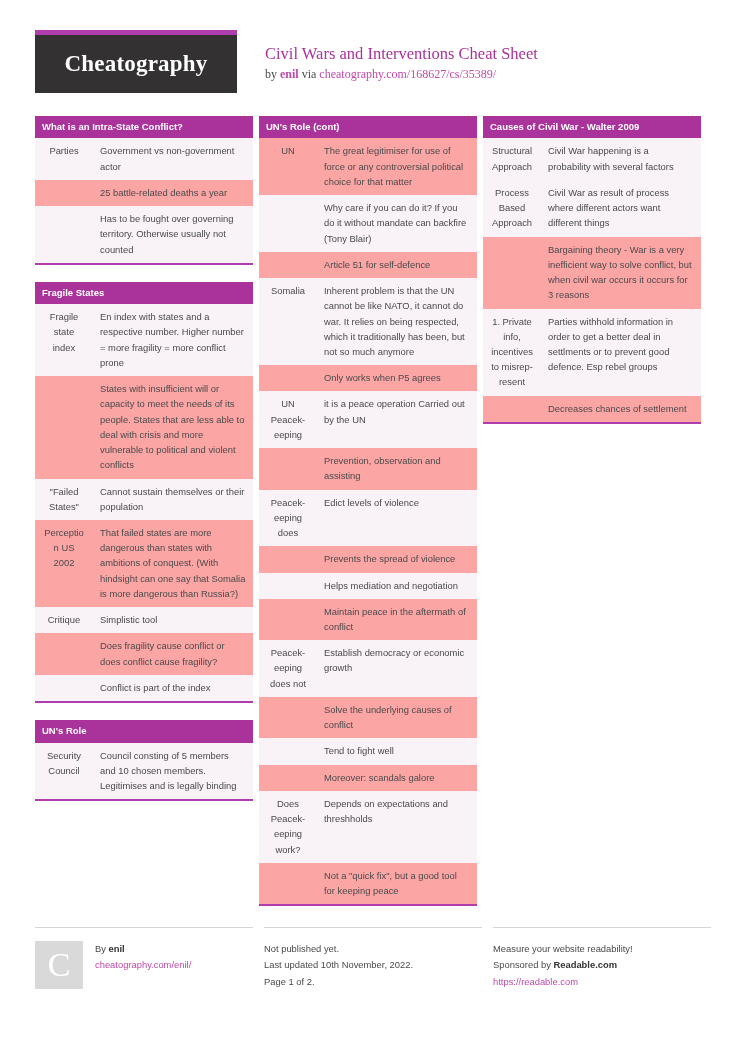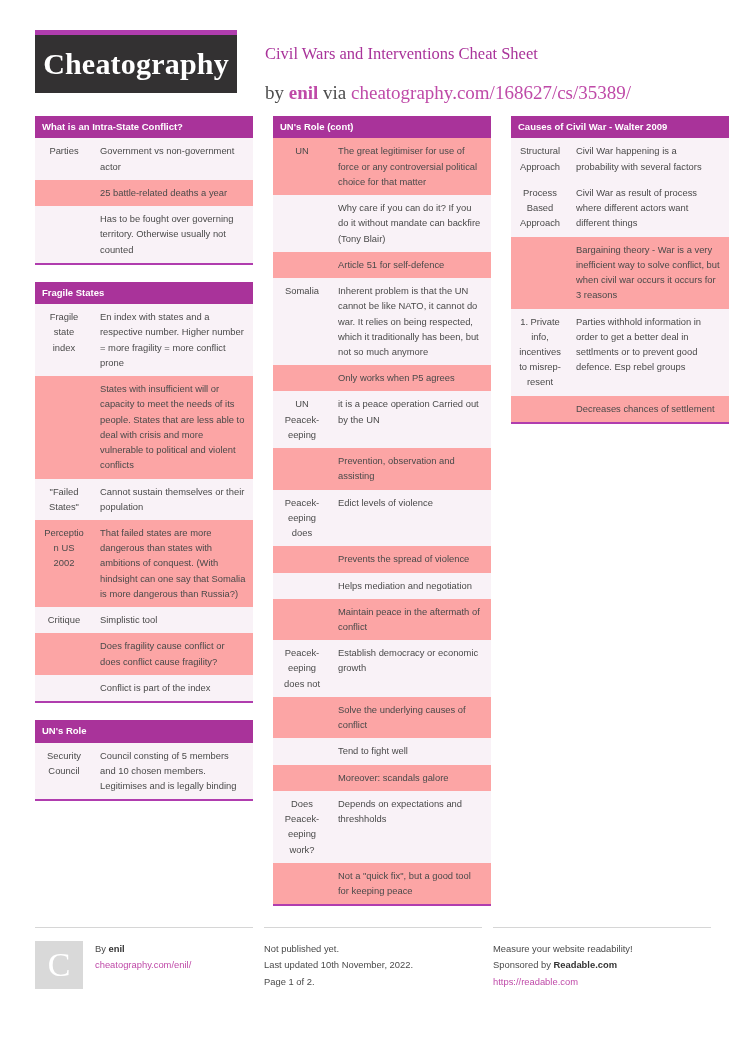--- a/index.html
+++ b/index.html
@@ -32,54 +32,53 @@
   .logo-box {
     background: #333132;
     height: 58px;
     display: flex;
     align-items: center;
     justify-content: center;
   }
   .logo-text {
     color: #ffffff;
     font-family: "Liberation Serif", serif;
-    font-size: 30px;
+    font-size: 23px;
     font-weight: bold;
     letter-spacing: .2px;
   }
   .title-block {
     padding-left: 28px;
     padding-top: 14px;
   }
   .sheet-title {
     color: #a9339a;
     font-family: "Liberation Serif", serif;
     font-size: 16.5px;
     font-weight: normal;
     line-height: 1.25;
     white-space: nowrap;
   }
   .sheet-by {
     font-family: "Liberation Serif", serif;
-    font-size: 19px;
+    font-size: 12px;
     color: #4d4d4d;
-    margin-top: 17px;
+    margin-top: 2px;
     white-space: nowrap;
-    text-align: center;
   }
   .sheet-by a, .sheet-by .lnk {
     color: #bf4aa8;
     text-decoration: none;
   }
   .sheet-by .author { color: #bf4aa8; font-weight: bold; }
 
   
   .columns {
     display: flex;
-    gap: 20px;
+    gap: 6px;
     align-items: flex-start;
   }
   .col { width: 218px; flex: 0 0 218px; }
 
   
   .card {
     width: 100%;
     margin-bottom: 17px;
     border-bottom: 2px solid #b03dae;
   }

